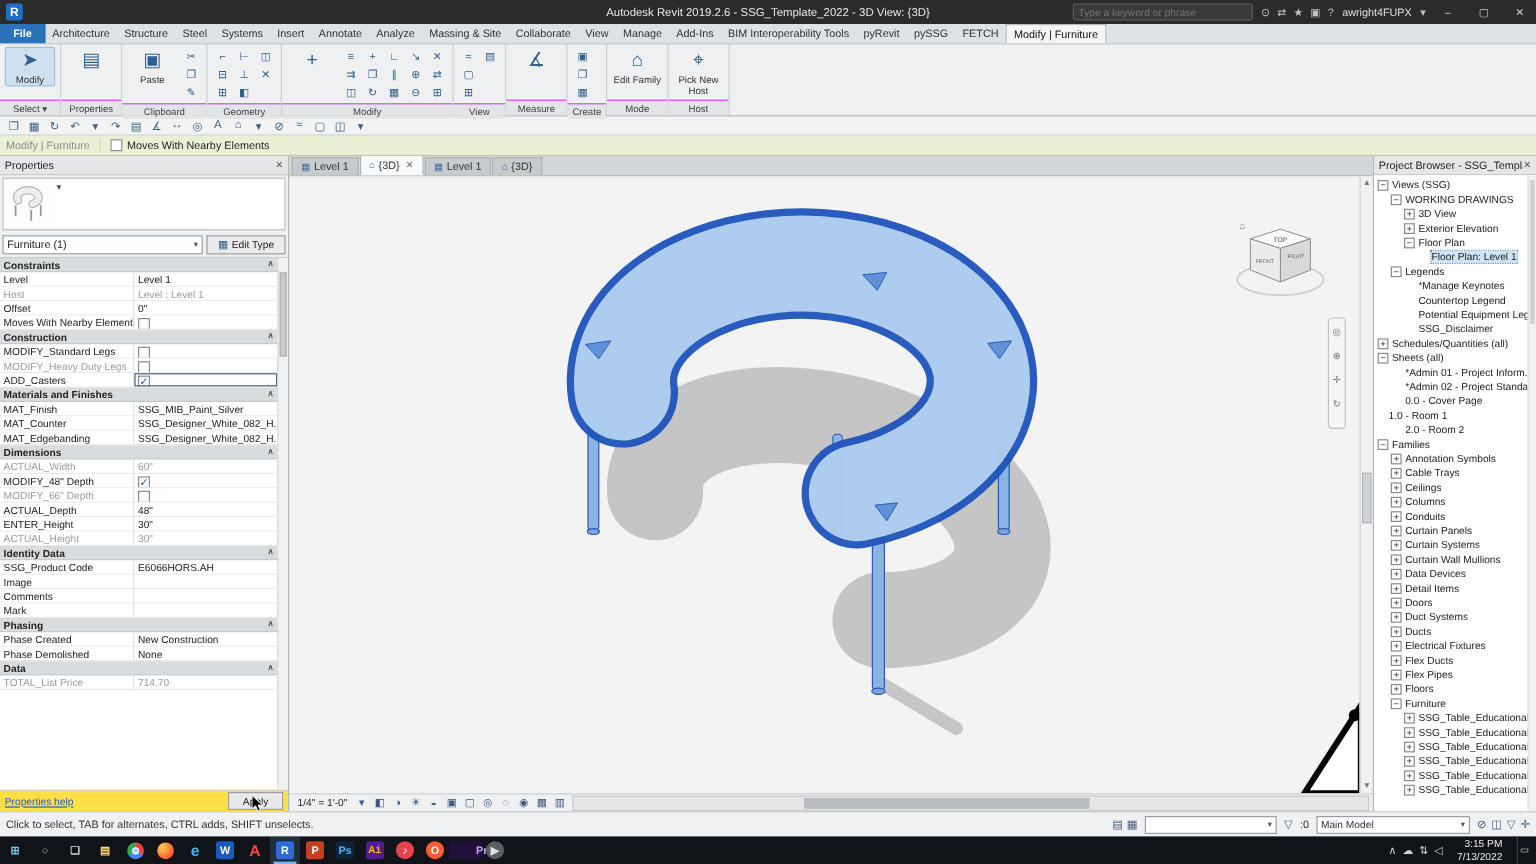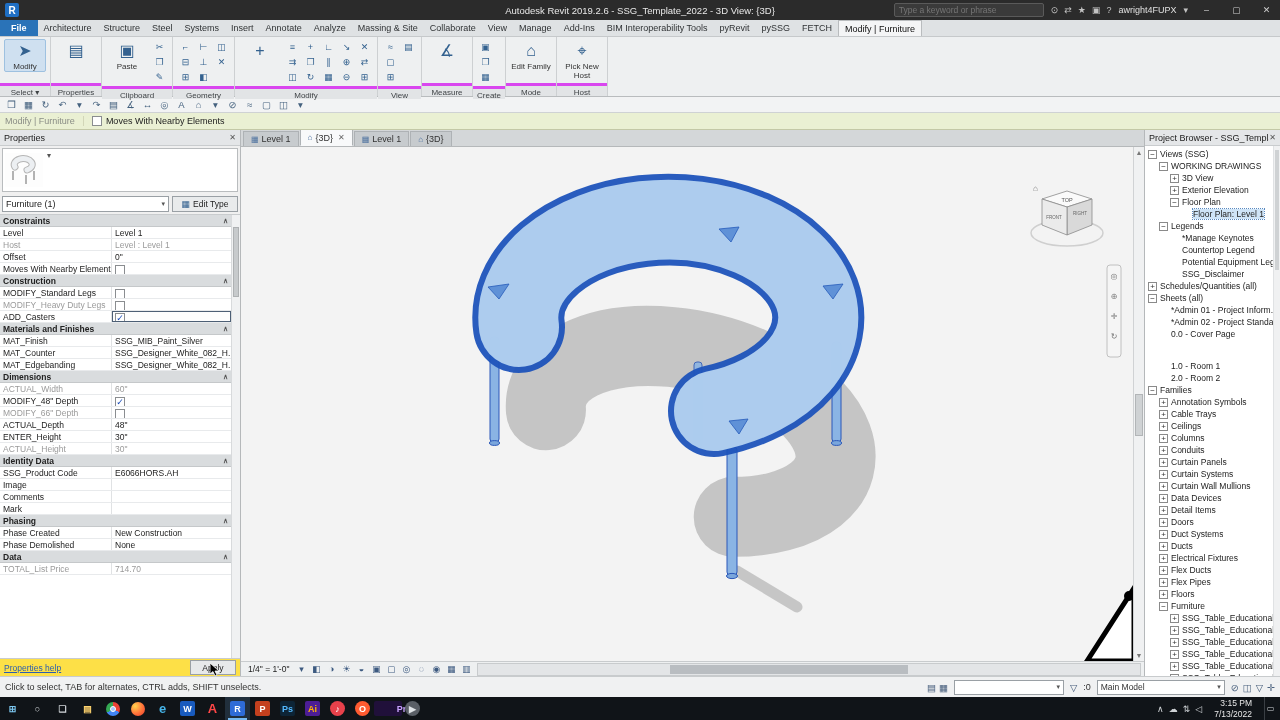--- a/index.html
+++ b/index.html
@@ -26,21 +26,21 @@
 
 #ribbon{position:absolute;left:0;top:37px;width:100%;height:60px;background:#eef0f1;border-bottom:1px solid #b9bcbe;display:flex;z-index:18}
 .rpanel{border-right:1px solid #cdd0d2;display:flex;flex-direction:column}
 .rpanel-body{flex:1;display:flex;align-items:flex-start;padding:2px 4px;gap:3px}
 .rbig{width:42px;display:flex;flex-direction:column;align-items:center;border:1px solid transparent;border-radius:2px}
 .rbig.pressed{background:#cfe0f0;border-color:#9ec1e0}
 .rbig-ico{font-size:16px;line-height:22px;height:22px;color:#33618f}
 .rbig-lbl{font-size:8px;line-height:9px;min-height:9px;color:#333;text-align:center;white-space:normal;max-width:42px}
 .rgrid{display:grid;grid-auto-flow:column;grid-template-rows:repeat(3,14px);gap:1px;padding-top:1px}
 .rsmall{width:17px;height:13px;font-size:9px;display:flex;align-items:center;justify-content:center;color:#33618f}
-.rpanel-lbl{height:13px;line-height:13px;text-align:center;font-size:8px;color:#3f4346;background:#e2e4e6;border-top:3px solid #d946ef;padding:0 4px;white-space:nowrap}
+.rpanel-lbl{height:13px;line-height:13px;text-align:center;font-size:8px;color:#3f4346;background:#e2e4e6;border-top:1px solid #d946ef;padding:0 4px;white-space:nowrap}
 
 
 #qat{position:absolute;left:0;top:97px;width:100%;height:16px;background:#f2f3f4;border-bottom:1px solid #cfd2d4;display:flex;align-items:center;padding-left:4px;gap:2px;z-index:17}
 .qat-ico{width:15px;height:14px;display:flex;align-items:center;justify-content:center;font-size:9.5px;color:#44617e}
 
 
 #options-bar{position:absolute;left:0;top:113px;width:100%;height:17px;background:#eaf0d3;border-bottom:1px solid #c3c8a6;display:flex;align-items:center;font-size:9px;z-index:16}
 #ob-mode{color:#8a8d86;padding:0 8px 0 5px;border-right:1px solid #d2d6b8;margin-right:8px}
 #ob-label{margin-left:4px;color:#222}
 
@@ -652,21 +652,21 @@
           <span class="tlbl">*Admin 01 - Project Inform...</span>
         </div>
         <div class="trow" style="padding-left: 14px;">
           <span class="tsp"></span>
           <span class="tlbl">*Admin 02 - Project Standa...</span>
         </div>
         <div class="trow" style="padding-left: 14px;">
           <span class="tsp"></span>
           <span class="tlbl">0.0 - Cover Page</span>
         </div>
-        <div class="trow" style="padding-left: 14px; margin-top: 20px;">
+        <div class="trow" style="">
           <span class="tsp"></span>
           <span class="tlbl">1.0 - Room 1</span>
         </div>
         <div class="trow" style="padding-left: 14px;">
           <span class="tsp"></span>
           <span class="tlbl">2.0 - Room 2</span>
         </div>
         <div class="trow" style="padding-left: 3px;">
           <span class="texp">−</span>
           <span class="tlbl">Families</span>
@@ -830,21 +830,21 @@
         <div class="task act">
           <div class="ttile" style="background: rgb(46, 107, 214); color: rgb(255, 255, 255);">R</div>
         </div>
         <div class="task">
           <div class="ttile" style="background: rgb(196, 64, 30); color: rgb(255, 255, 255);">P</div>
         </div>
         <div class="task">
           <div class="ttile" style="background: rgb(13, 36, 54); color: rgb(83, 185, 255);">Ps</div>
         </div>
         <div class="task">
-          <div class="ttile" style="background: #4c1d95; color: rgb(255, 179, 0);">Ai</div>
+          <div class="ttile" style="background: #4c1d95; color: rgb(255, 179, 0); font-family: Liberation Mono, monospace;">Ai</div>
         </div>
         <div class="task">
           <div class="ttile" style="background: rgb(232, 65, 75); border-radius: 50%; color: rgb(255, 255, 255);">♪</div>
         </div>
         <div class="task">
           <div class="ttile" style="background: rgb(255, 91, 49); border-radius: 50%; color: rgb(255, 255, 255);">O</div>
         </div>
         <div class="task">
           <div class="ttile" style="background: rgb(32, 16, 58); color: rgb(201, 163, 255); padding-left: 28px;">Pr</div>
         </div>

